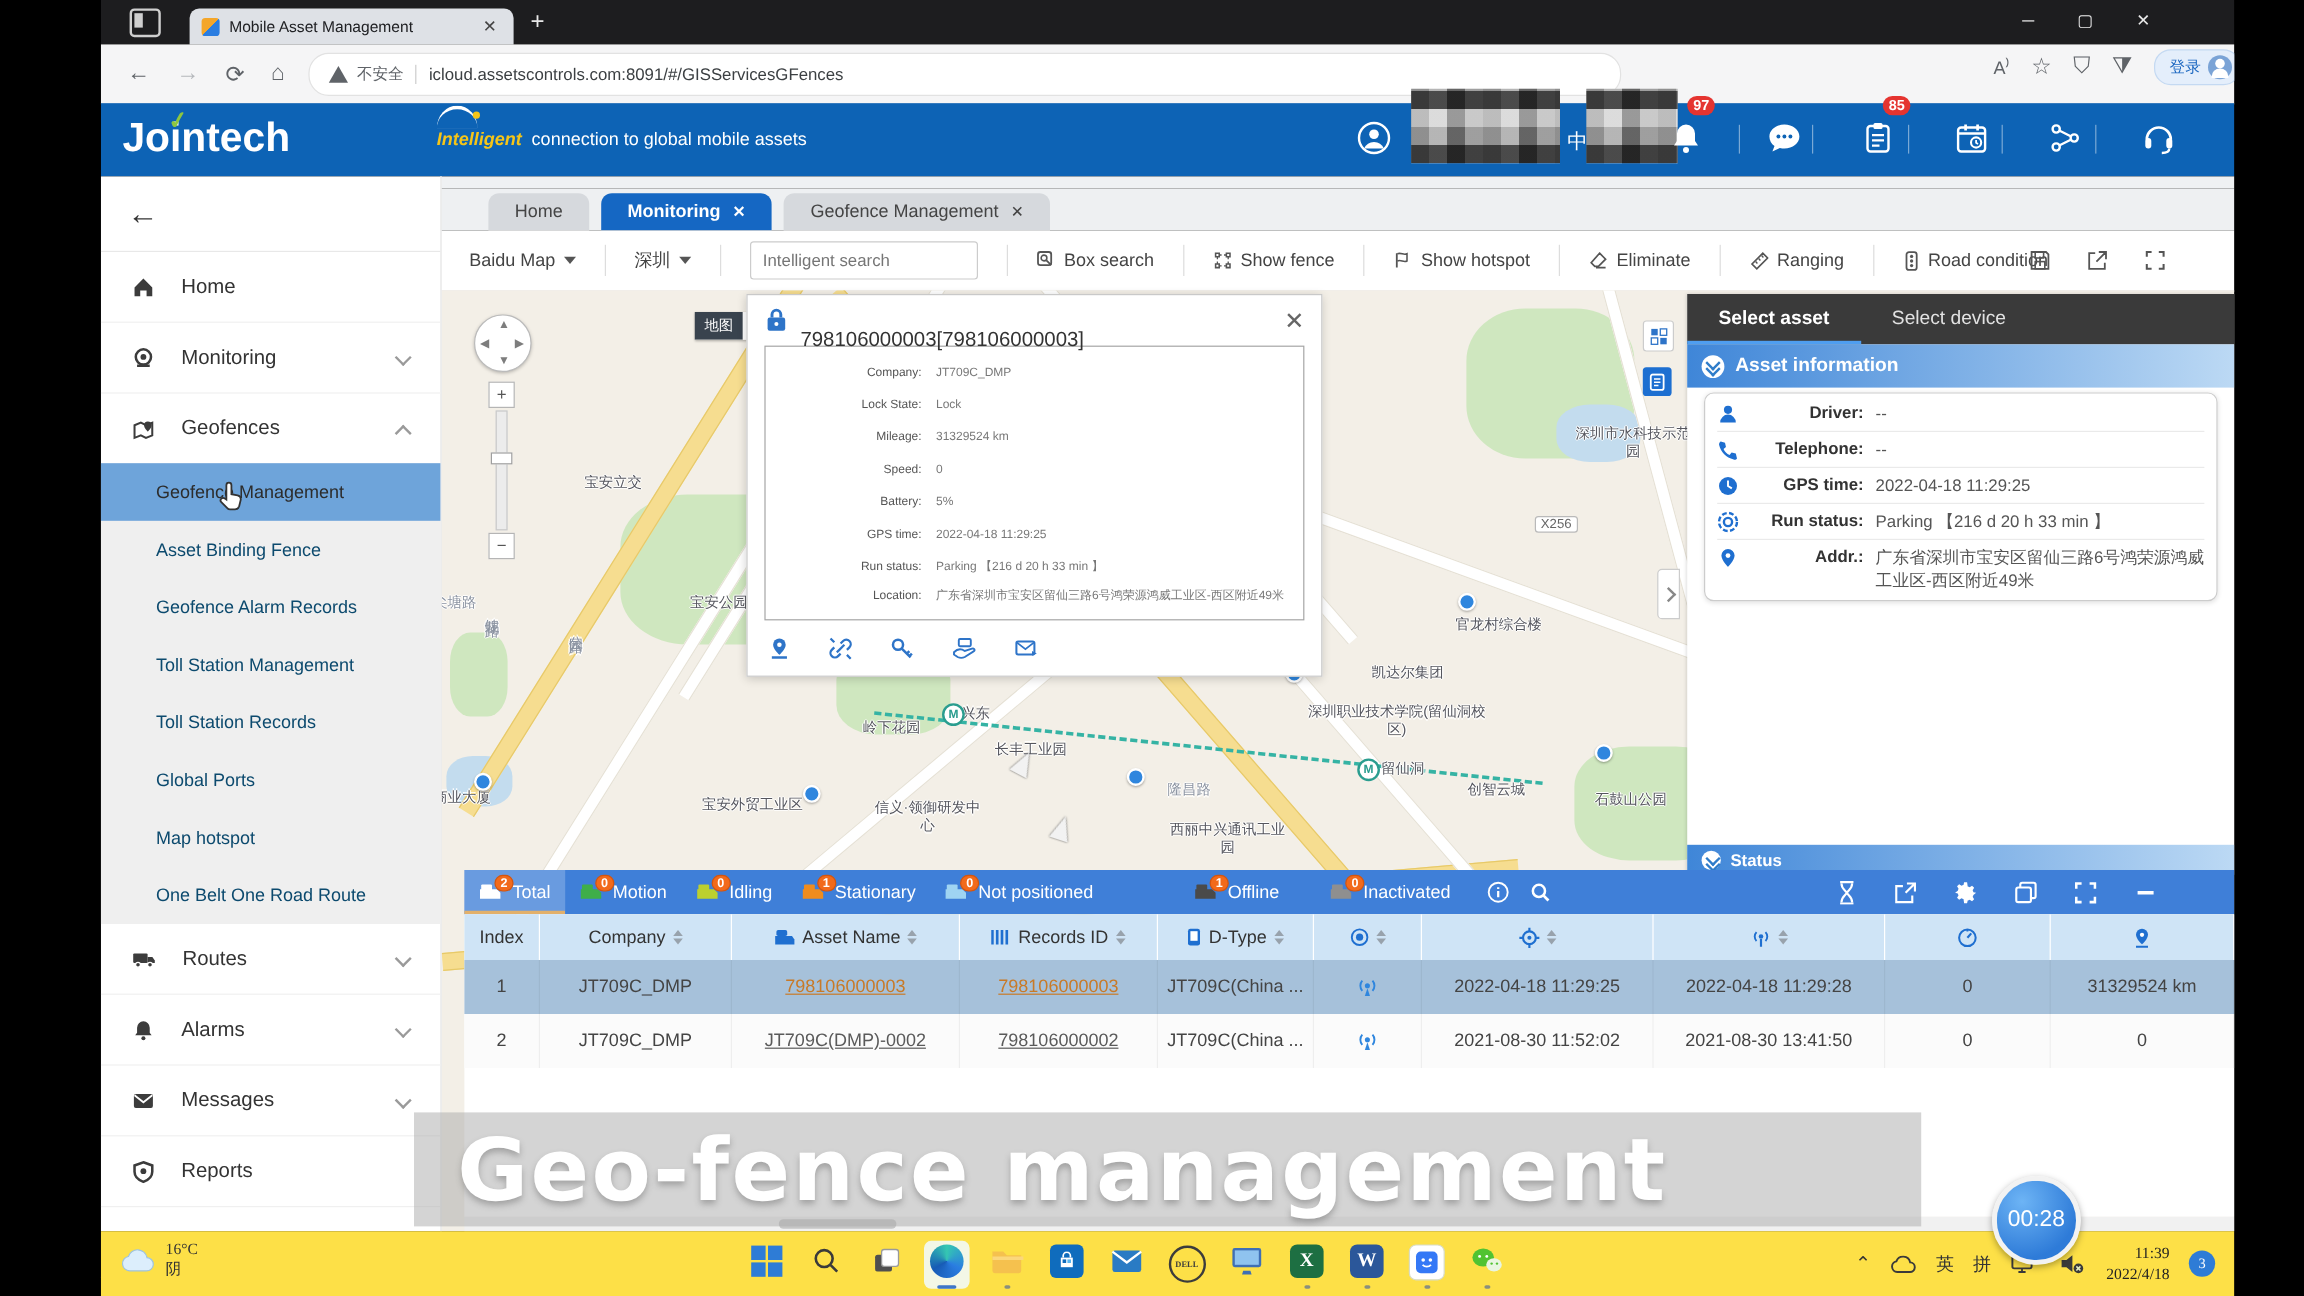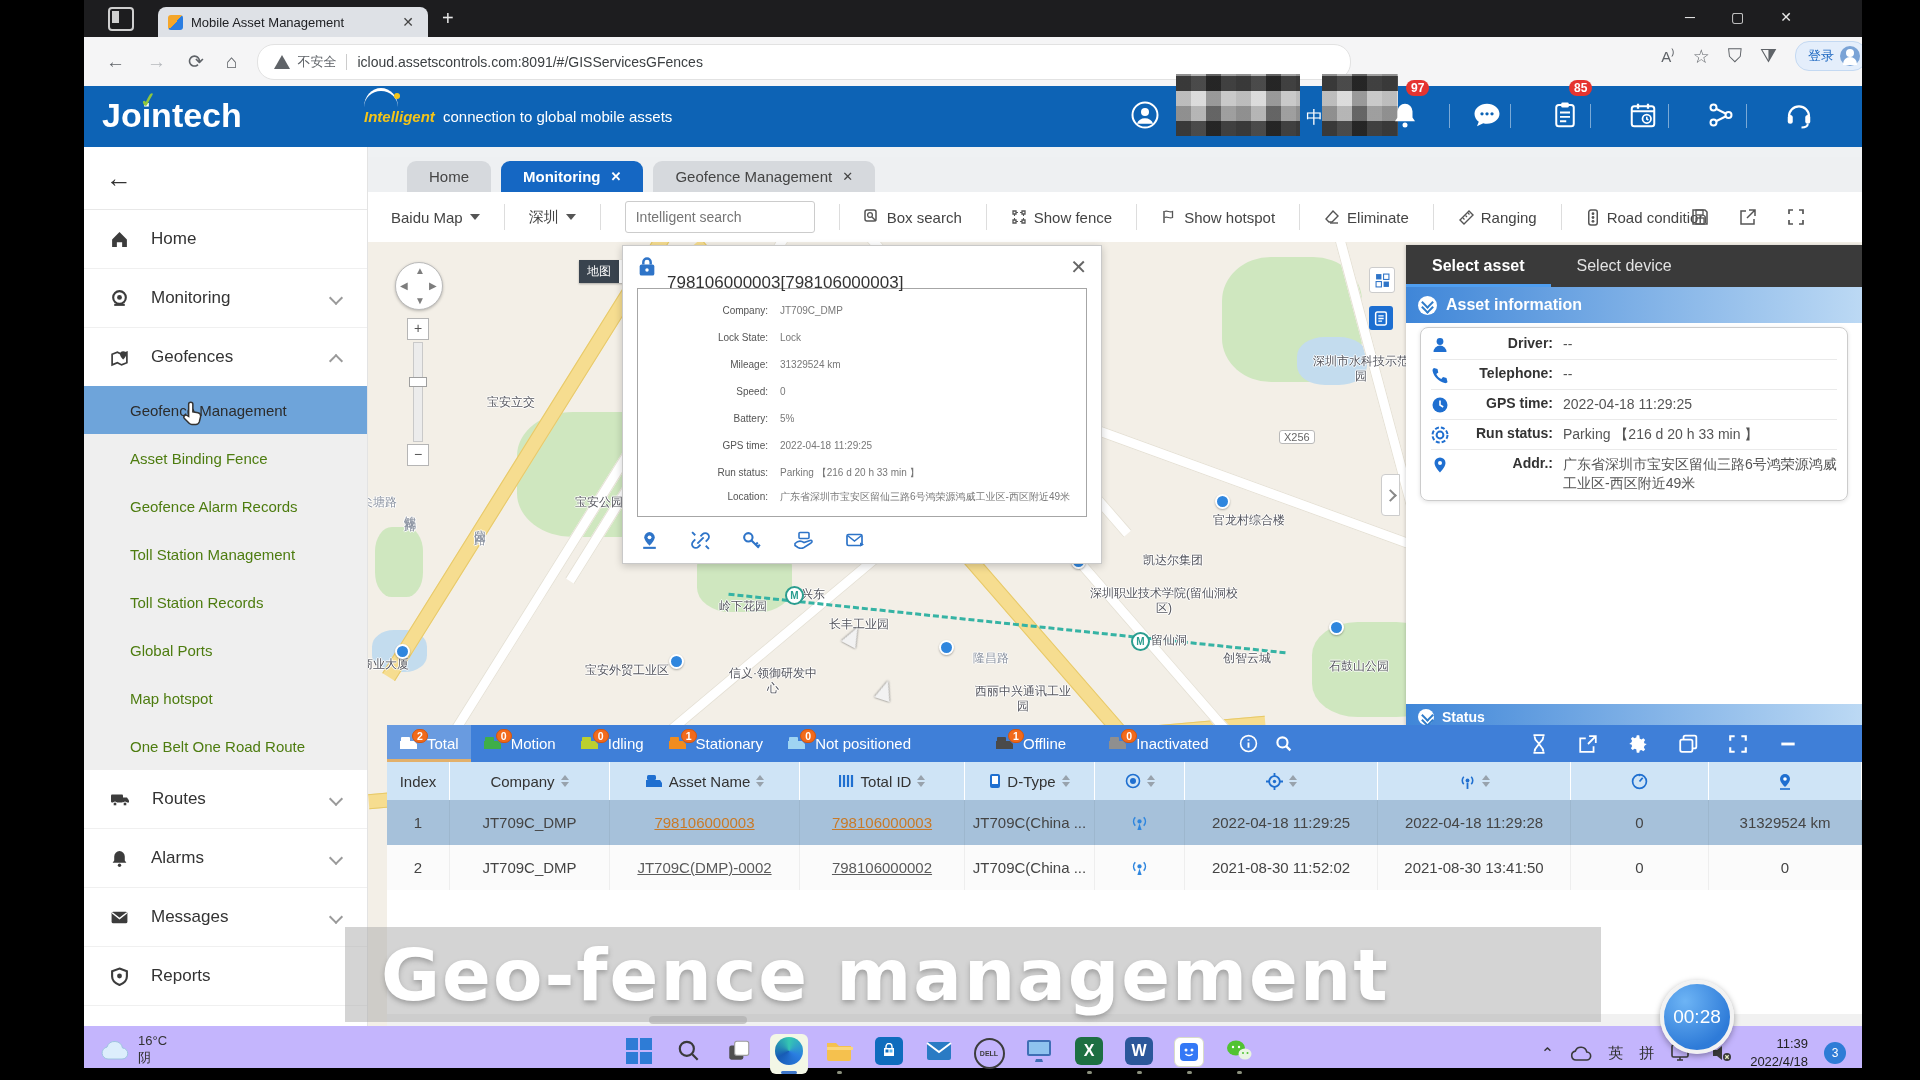--- a/index.html
+++ b/index.html
@@ -51,21 +51,21 @@
 
   
   .sidebar{position:absolute;left:84px;top:147px;width:283px;height:879px;background:#fff;border-right:1px solid #e3e3e3;z-index:3;}
   .sb-back{height:62px;border-bottom:1px solid #e8e8e8;display:flex;align-items:center;padding-left:22px;font-size:26px;color:#333;}
   .sb-item{height:58px;display:flex;align-items:center;padding-left:26px;border-bottom:1px solid #f0f0f0;font-size:17px;color:#333;position:relative;}
   .sb-item svg{margin-right:22px;}
   .chev{width:8px;height:8px;border-right:2px solid #9a9a9a;border-bottom:2px solid #9a9a9a;position:absolute;right:26px;}
   .chev.down{transform:rotate(45deg);top:24px;}
   .chev.up{transform:rotate(-135deg);top:28px;}
   .submenu{background:#efefef;}
-  .sub-item{height:48px;display:flex;align-items:center;padding-left:46px;font-size:15px;color:#4d7c0f;}
+  .sub-item{height:48px;display:flex;align-items:center;padding-left:46px;font-size:15px;color:#0c4a6e;}
   .sub-item.sel{background:#6ea4da;color:#2c2c2c;}
 
   
   .workarea-top{position:absolute;left:367px;top:147px;width:1495px;height:10px;background:#eff1f3;}
   .ptabs{position:absolute;left:367px;top:157px;width:1495px;height:35px;background:#eef0f2;display:flex;align-items:flex-end;padding-left:40px;gap:10px;box-sizing:border-box;}
   .ptab{height:31px;padding:0 22px;background:#d6d9dd;border-radius:9px 9px 0 0;display:flex;align-items:center;gap:10px;font-size:15px;color:#444;}
   .ptab.active{background:#1567c3;color:#fff;font-weight:bold;}
   .ptab .x{font-size:13px;}
   .toolbar{position:absolute;left:367px;top:192px;width:1495px;height:50px;background:#fff;border-bottom:1px solid #e2e2e2;display:flex;align-items:center;font-size:15px;color:#444;}
   .tb-item{display:flex;align-items:center;gap:7px;margin-left:24px;white-space:nowrap;}
@@ -164,21 +164,21 @@
   .hthumb{position:absolute;left:262px;top:2px;width:98px;height:8px;background:#c6c6c6;border-radius:4px;}
 
   
   .caption{position:absolute;left:345px;top:927px;width:1256px;height:95px;background:rgba(170,170,170,.5);z-index:8;display:flex;align-items:center;padding-left:36px;box-sizing:border-box;}
   .caption span{font-family:"DejaVu Sans",sans-serif;font-weight:bold;font-size:72px;color:#fff;letter-spacing:2px;text-shadow:0 3px 5px rgba(70,70,70,.35);}
   .timer{position:absolute;left:1660px;top:980px;width:74px;height:74px;border-radius:50%;z-index:9;
     background:radial-gradient(circle at 32% 26%,#6db4f5,#2e7bd8 72%);border:4px solid #f2f2f2;box-sizing:border-box;
     display:flex;align-items:center;justify-content:center;color:#fff;font-size:19px;box-shadow:0 2px 6px rgba(0,0,0,.35);}
 
   
-  .taskbar{position:absolute;left:84px;top:1026px;width:1778px;height:42px;background:#c4b5fd;z-index:6;}
+  .taskbar{position:absolute;left:84px;top:1026px;width:1778px;height:54px;background:#fde047;z-index:6;font-family:Liberation Serif, serif;}
   .weather{position:absolute;left:16px;top:7px;display:flex;align-items:center;gap:8px;}
   .wtxt{font-size:13px;color:#333;line-height:1.3;}
   .tb-icons{position:absolute;left:536px;top:8px;display:flex;gap:12px;align-items:flex-start;}
   .tk{width:38px;height:40px;display:flex;flex-direction:column;align-items:center;position:relative;}
   .tk .dot{position:absolute;bottom:0;width:5px;height:3px;border-radius:2px;background:#8a8f7d;}
   .tk.activewin{background:#f3f7e6;border-radius:6px;}
   .tk.activewin .dot{width:16px;background:#3e76c9;}
   .win4{width:26px;height:26px;display:grid;grid-template-columns:12px 12px;grid-template-rows:12px 12px;gap:2px;margin-top:4px;}
   .win4 i{background:#2e7cd6;}
   .lg{width:28px;height:28px;margin-top:3px;border-radius:6px;display:flex;align-items:center;justify-content:center;color:#fff;font-weight:bold;font-size:16px;}
@@ -815,21 +815,21 @@
         <span>Asset Name</span>
           <span class="sort">
             <i class="u"></i>
             <i class="d"></i>
           </span>
         </div>
       <div class="th c3">
         <svg width="16" height="14" viewBox="0 0 16 14">
             <path d="M1 1v12M5 1v12M9 1v12M13 1v12" stroke="#1f6fd0" stroke-width="2.2"></path>
           </svg>
-        <span>Total ID</span>
+        <span>Records ID</span>
           <span class="sort">
             <i class="u"></i>
             <i class="d"></i>
           </span>
         </div>
       <div class="th c4">
         <svg width="12" height="16" viewBox="0 0 12 16">
             <rect x="1" y="1" width="10" height="14" rx="2" fill="#1f6fd0"></rect>
             <rect x="3" y="3" width="6" height="8" fill="#fff"></rect>
           </svg>

